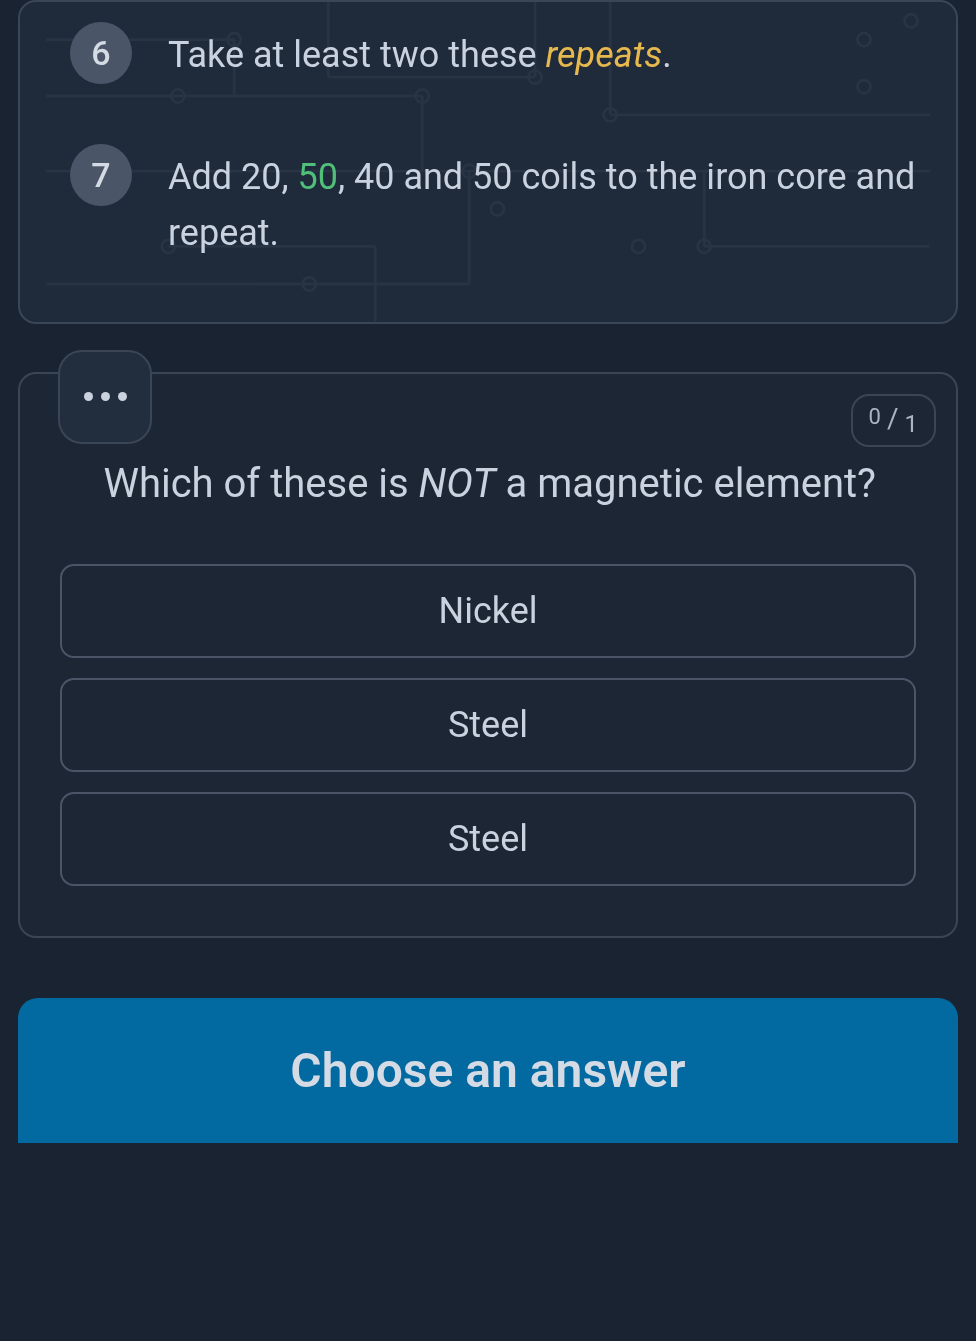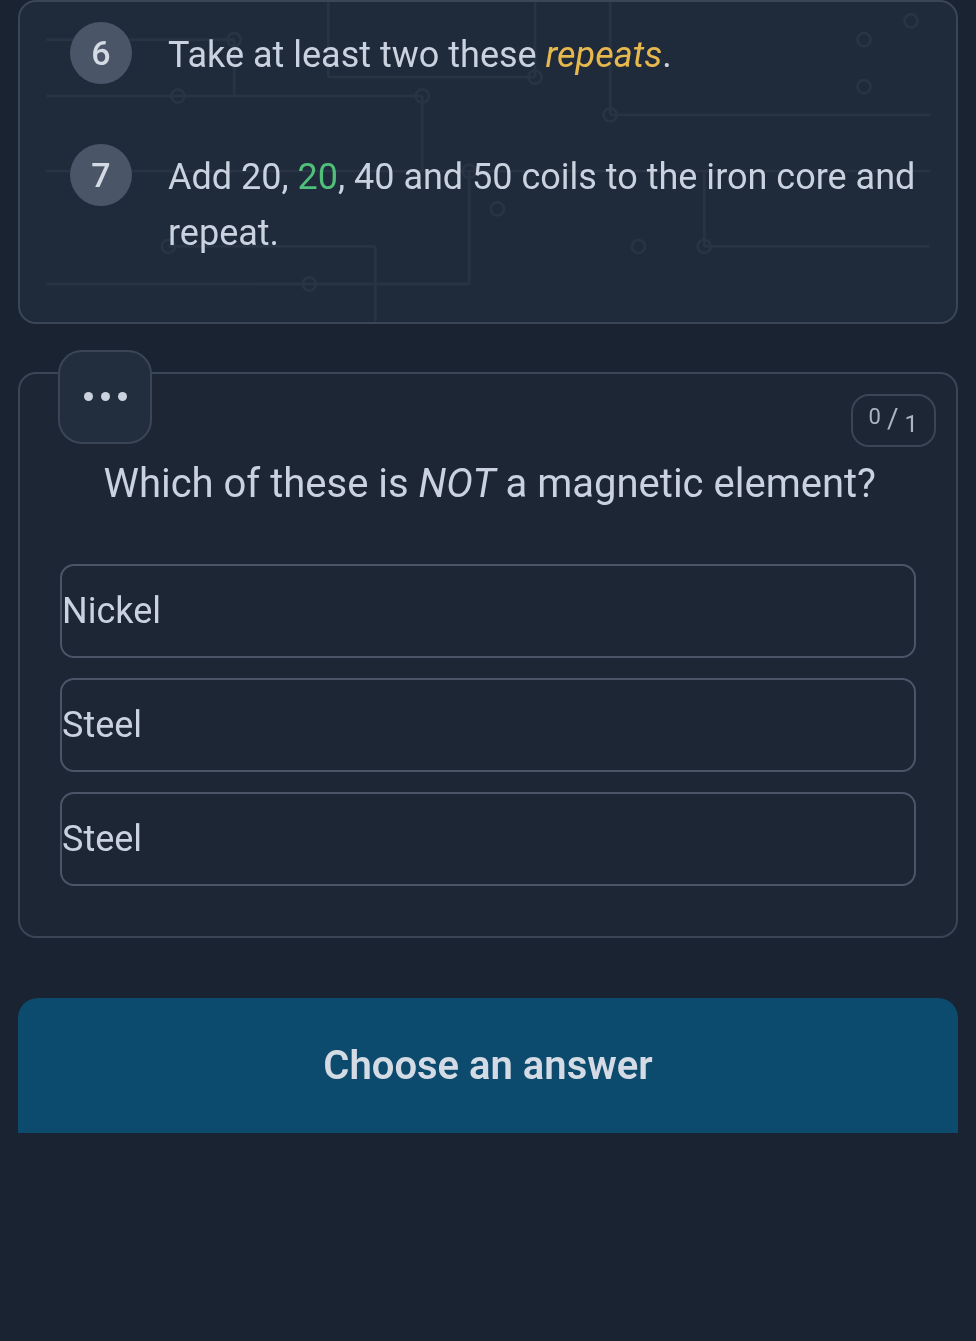--- a/index.html
+++ b/index.html
@@ -129,31 +129,32 @@
     flex-direction: column;
     gap: 20px;
   }
   .answer {
     border: 2px solid #4a5568;
     border-radius: 14px;
     background: transparent;
     color: #c9d2de;
     font-size: 36px;
     padding: 24px 0;
+    text-align: center;
     cursor: pointer;
   }
 
   .footer-btn {
     margin-top: 60px;
-    background: #0c4a6e;
+    background: #0369a1;
     border-radius: 20px 20px 0 0;
     padding: 44px 0;
     text-align: center;
     color: #d5dbe4;
-    font-size: 40px;
+    font-size: 48px;
     font-weight: 600;
     cursor: pointer;
   }
 </style>
 </head>
 <body>
 
 <div class="steps-card">
   <div class="circuit-bg">
     <svg viewBox="0 0 940 340" xmlns="http://www.w3.org/2000/svg">
@@ -186,21 +187,21 @@
   <div class="step-row">
     <div class="step-badge">6</div>
     <div class="step-text">
       <span>Take at least two these </span><span class="hl-yellow">repeats</span><span>.</span>
     </div>
   </div>
 
   <div class="step-row">
     <div class="step-badge">7</div>
     <div class="step-text">
-      <span>Add 20, </span><span class="hl-green">20</span><span>, 40 and 50 coils to the iron core and repeat.</span>
+      <span>Add 20, </span><span class="hl-green">50</span><span>, 40 and 50 coils to the iron core and repeat.</span>
     </div>
   </div>
 </div>
 
 <div class="quiz-card">
   <div class="more-btn">
     <span class="dot"></span>
     <span class="dot"></span>
     <span class="dot"></span>
   </div>

